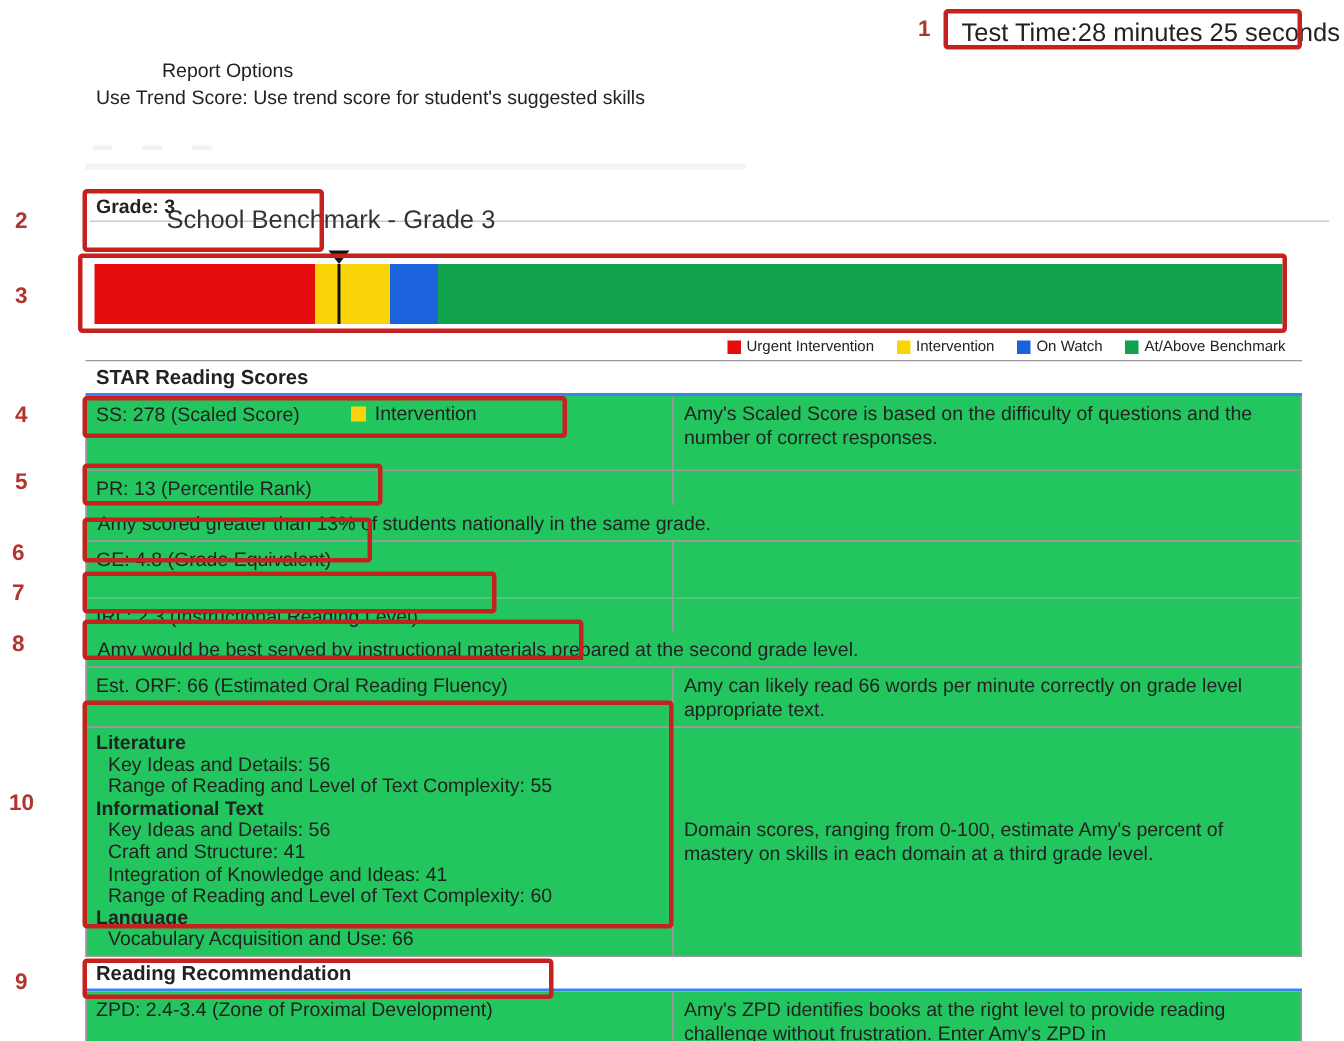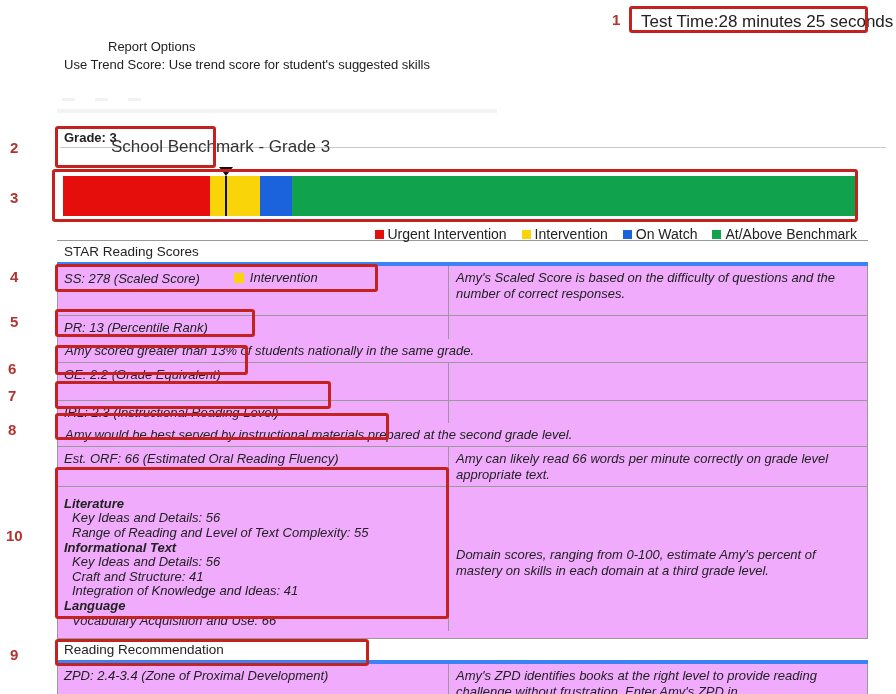--- a/index.html
+++ b/index.html
@@ -66,39 +66,38 @@
   #bar-marker { position:absolute; top:0; bottom:0; width:2px; background:#111; z-index:3; }
   #bar-marker .marker-tri {
     position:absolute; top:-9px; left:-6px;
     width:0; height:0;
     border-left:7px solid transparent; border-right:7px solid transparent;
     border-top:9px solid #111;
   }
   .legend {
     position:absolute; top:226px; right:39px;
     display:flex; gap:15px; align-items:center;
-    font-size:14px; color:#222; z-index:2;
+    font-size:10px; color:#222; z-index:2;
   }
   .legend-item { display:flex; align-items:center; gap:4px; }
   .legend-swatch { width:9px; height:9px; display:inline-block; }
   
   .tables { position:absolute; left:57px; top:240px; width:811px; border-top:1px solid #999; }
   .section-header {
-    font-weight:normal; font-size:13.5px;
+    font-weight:bold; font-size:13.5px;
     padding:3px 0 3px 7px;
-    border-bottom:4px solid #3b82f6;
+    border-bottom:2px solid #3b82f6;
     background:#fff;
   }
   .tbl-row {
     display:flex;
     border-bottom:1px solid #999;
     border-left:1px solid #999;
     border-right:1px solid #999;
-    background:#f0abfc;
-    font-style:italic;
+    background:#22c55e;
   }
   .cell-l {
     width:391px; flex:none;
     border-right:1px solid #999;
     padding:4px 4px 3px 6px;
     font-size:13px; line-height:15.5px;
   }
   .cell-r { flex:1; padding:4px 8px 3px 7px; font-size:13px; line-height:16px; }
   .r-ss  { min-height:50px; }
   .r-pr  { min-height:33px;flex-direction:column; }
@@ -183,21 +182,21 @@
       </div>
       <div class="cell-r">Amy's Scaled Score is based on the difficulty of questions and the number of correct responses.</div>
     </div>
 
     <div class="tbl-row r-pr">
       <div class="cell-l">PR: 13 (Percentile Rank)</div>
       <div class="cell-r">Amy scored greater than 13% of students nationally in the same grade.</div>
     </div>
 
     <div class="tbl-row r-ge">
-      <div class="cell-l">GE: 2.2 (Grade Equivalent)</div>
+      <div class="cell-l">GE: 4.8 (Grade Equivalent)</div>
     </div>
 
     <div class="tbl-row r-irl">
       <div class="cell-l">IRL: 2.3 (Instructional Reading Level)</div>
       <div class="cell-r">Amy would be best served by instructional materials prepared at the second grade level.</div>
     </div>
 
     <div class="tbl-row r-orf">
       <div class="cell-l">Est. ORF: 66 (Estimated Oral Reading Fluency)</div>
       <div class="cell-r">Amy can likely read 66 words per minute correctly on grade level appropriate text.</div>
@@ -206,20 +205,21 @@
 
     <div class="tbl-row r-domain">
       <div class="cell-l domain-cell">
         <div class="group-name">Literature</div>
         <div class="group-item">Key Ideas and Details: 56</div>
         <div class="group-item">Range of Reading and Level of Text Complexity: 55</div>
         <div class="group-name">Informational Text</div>
         <div class="group-item">Key Ideas and Details: 56</div>
         <div class="group-item">Craft and Structure: 41</div>
         <div class="group-item">Integration of Knowledge and Ideas: 41</div>
+        <div class="group-item">Range of Reading and Level of Text Complexity: 60</div>
         <div class="group-name">Language</div>
         <div class="group-item">Vocabulary Acquisition and Use: 66</div>
       </div>
       <div class="cell-r">Domain scores, ranging from 0-100, estimate Amy's percent of mastery on skills in each domain at a third grade level.</div>
     </div>
 
     <div class="section-header">Reading Recommendation</div>
 
     <div class="tbl-row r-zpd">
       <div class="cell-l">ZPD: 2.4-3.4 (Zone of Proximal Development)</div>

